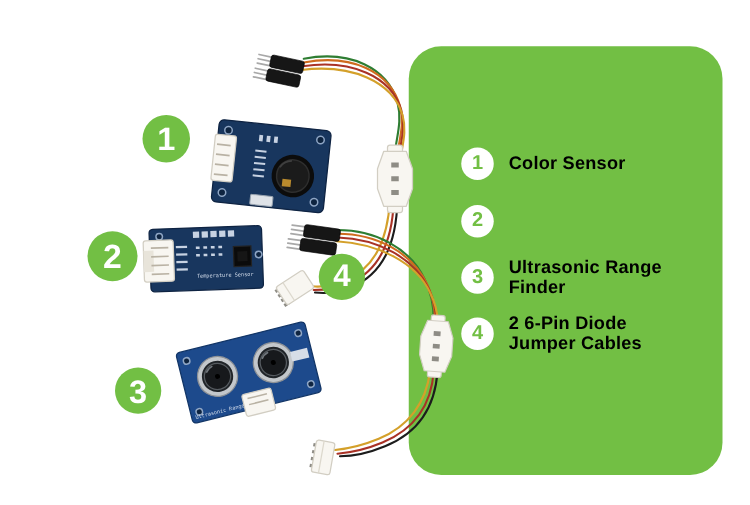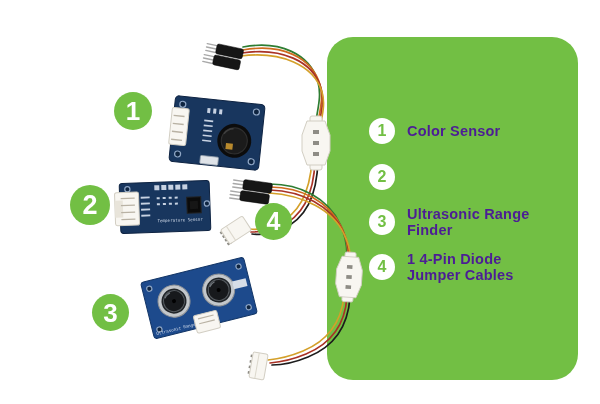--- a/index.html
+++ b/index.html
@@ -21,21 +21,21 @@
   .legend-row{
     position:absolute;left:42px;display:flex;align-items:center;gap:12px;
     transform:translateY(-50%);white-space:pre-line;
   }
   .legend-circle{
     width:26px;height:26px;border-radius:50%;background:#ffffff;
     display:flex;align-items:center;justify-content:center;flex:0 0 26px;
     color:var(--accent);font-weight:bold;font-size:16px;line-height:1;
   }
   .legend-label{
-    color:#4c1d95;font-weight:bold;font-size:14.5px;line-height:16px;
+    color:#000000;font-weight:bold;font-size:14.5px;line-height:16px;
     letter-spacing:.2px;
   }
 
   
   .badge{
     position:absolute;border-radius:50%;background:var(--accent);
     color:#fff;font-weight:bold;display:flex;align-items:center;justify-content:center;
     z-index:5;line-height:1;
   }
   .badge.b1{left:114px;top:92px;width:38px;height:38px;font-size:26px;}
@@ -71,21 +71,21 @@
     <div class="legend-row" style="top:140px">
       <span class="legend-circle"><span>2</span></span>
     </div>
     <div class="legend-row" style="top:185px">
       <span class="legend-circle"><span>3</span></span>
       <span class="legend-label">Ultrasonic Range
 Finder</span>
     </div>
     <div class="legend-row" style="top:230px">
       <span class="legend-circle"><span>4</span></span>
-      <span class="legend-label">1 4-Pin Diode
+      <span class="legend-label">2 6-Pin Diode
 Jumper Cables</span>
     </div>
   </div>
 
   <svg class="hw" width="600" height="404" viewBox="0 0 600 404">
 
     <g transform="translate(217,133) rotate(6)">
       <rect class="pcbD" x="-45" y="-33" width="90" height="66" rx="4"></rect>
       <circle class="hole" cx="-37" cy="-25" r="3"></circle>
       <circle class="hole" cx="37" cy="-25" r="3"></circle>

